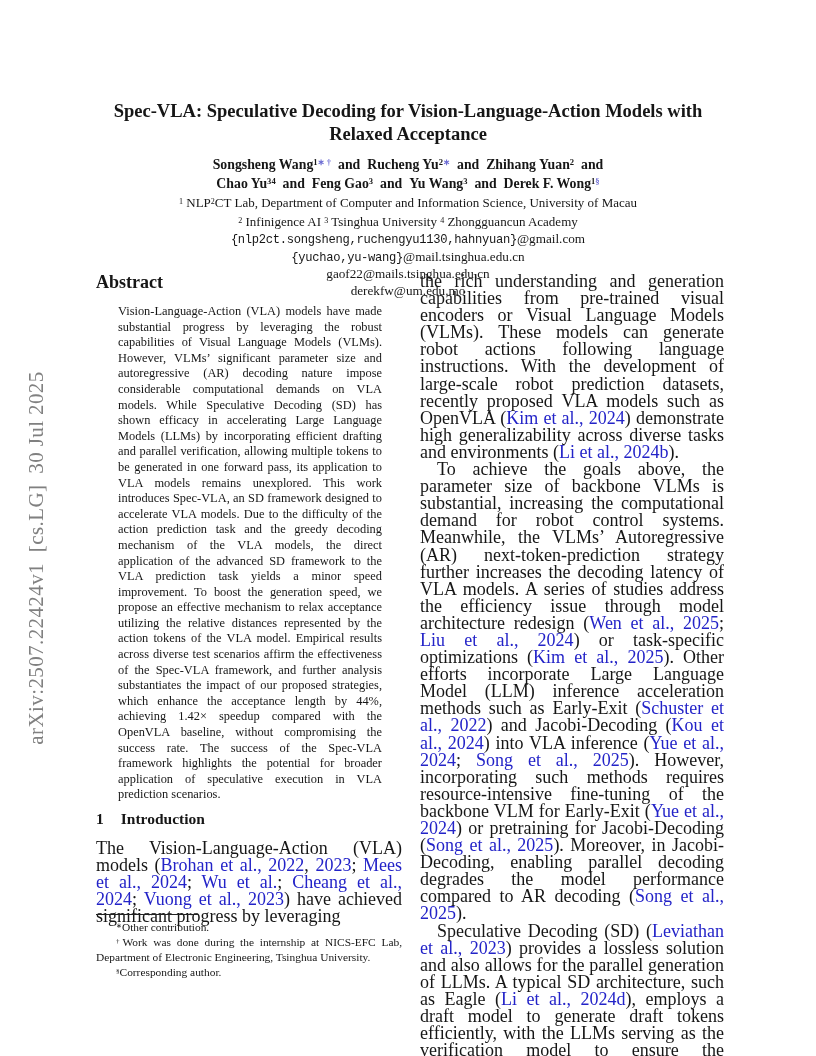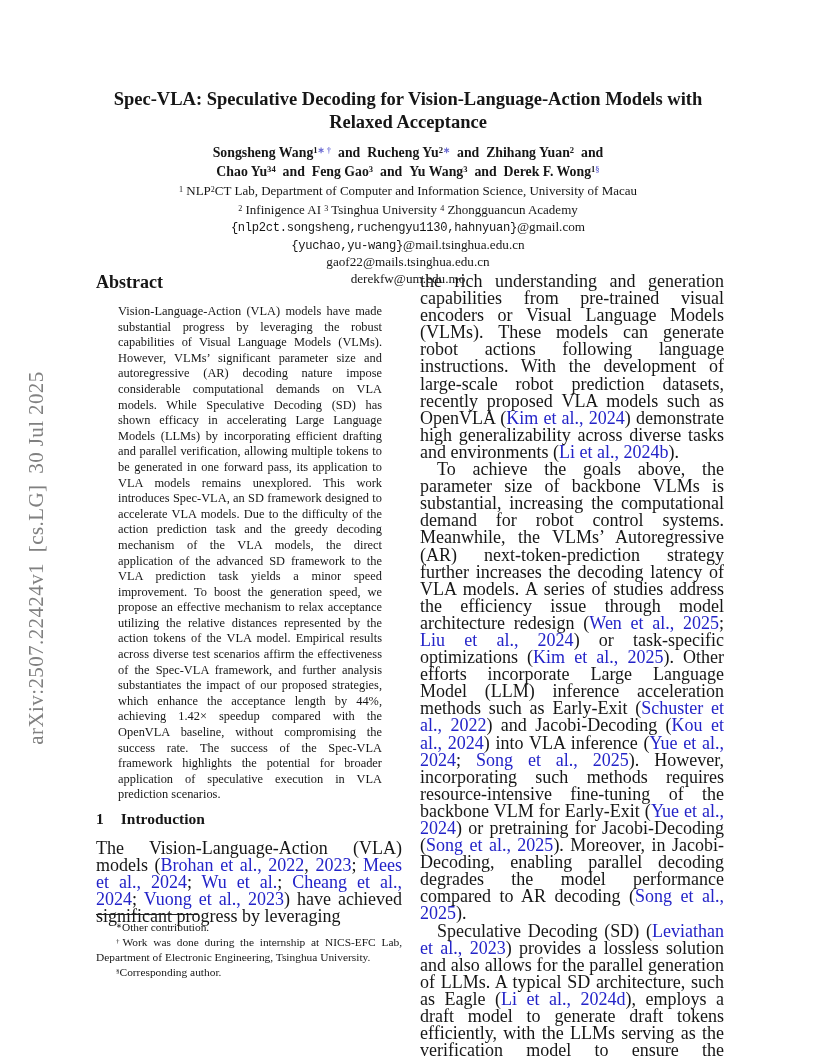--- a/index.html
+++ b/index.html
@@ -14,21 +14,21 @@
     font-family:"Liberation Serif",serif;color:var(--ink);overflow:hidden;
   }
   
   .watermark{
     position:absolute;left:36px;top:558px;
     transform:translate(-50%,-50%) rotate(-90deg);
     white-space:nowrap;font-size:21px;color:var(--wm);letter-spacing:.4px;
   }
   
   .head{position:absolute;left:48px;right:48px;top:84px;text-align:center;}
-  .title{font-size:18.5px;font-weight:700;margin:4px 0 10px 0;line-height:23px;}
+  .title{font-size:18.5px;font-weight:700;margin:16px 0 10px 0;line-height:23px;}
   .tline{display:block;}
   .authors{font-size:13.8px;font-weight:700;line-height:18.5px;}
   .affil{font-size:13px;line-height:18px;margin-top:1px;}
   .email{font-size:13.2px;line-height:16.6px;}
   
   .seg-sup{position:relative;top:-0.42em;font-size:0.62em;line-height:0;}
   .seg-cite{color:var(--link);}
   .seg-mk{color:var(--marker);}
   .seg-mono{font-family:"Liberation Mono",monospace;font-size:0.92em;letter-spacing:-0.3px;}
   

